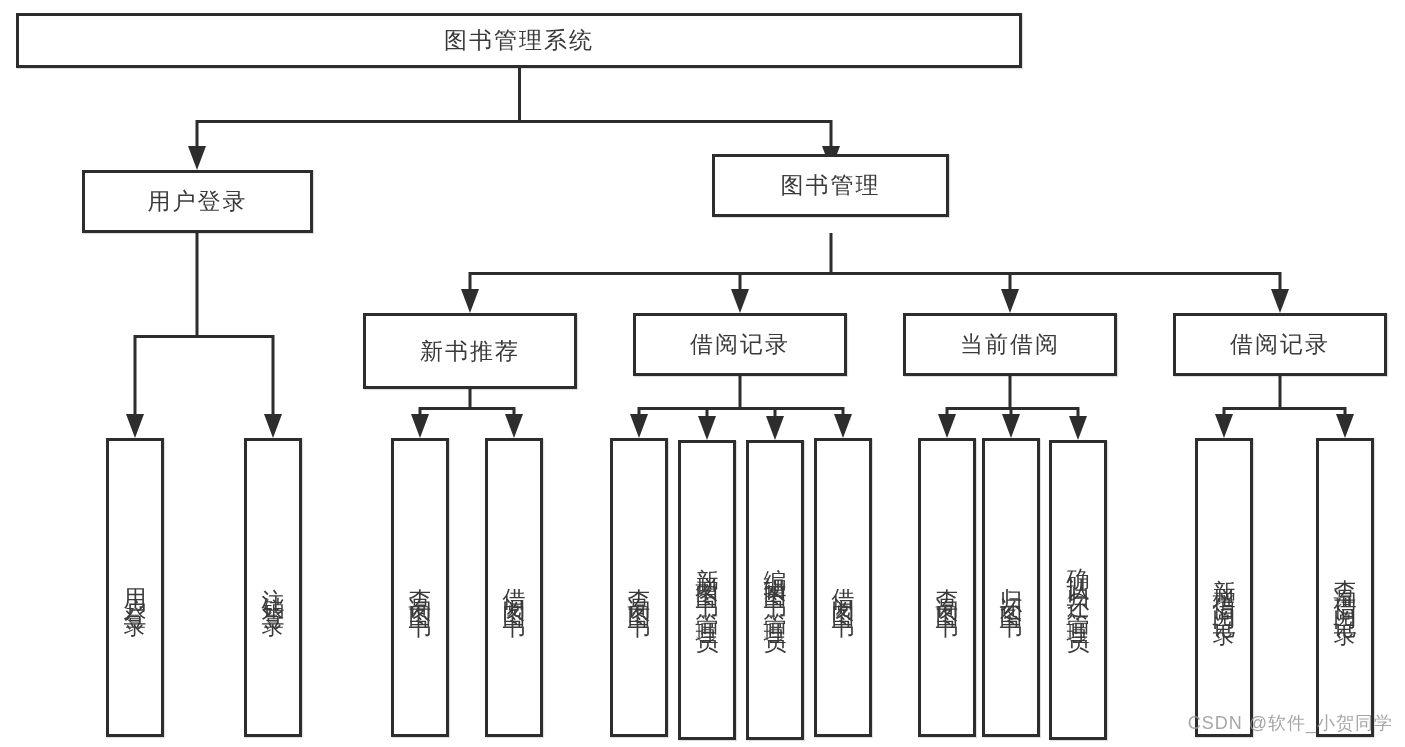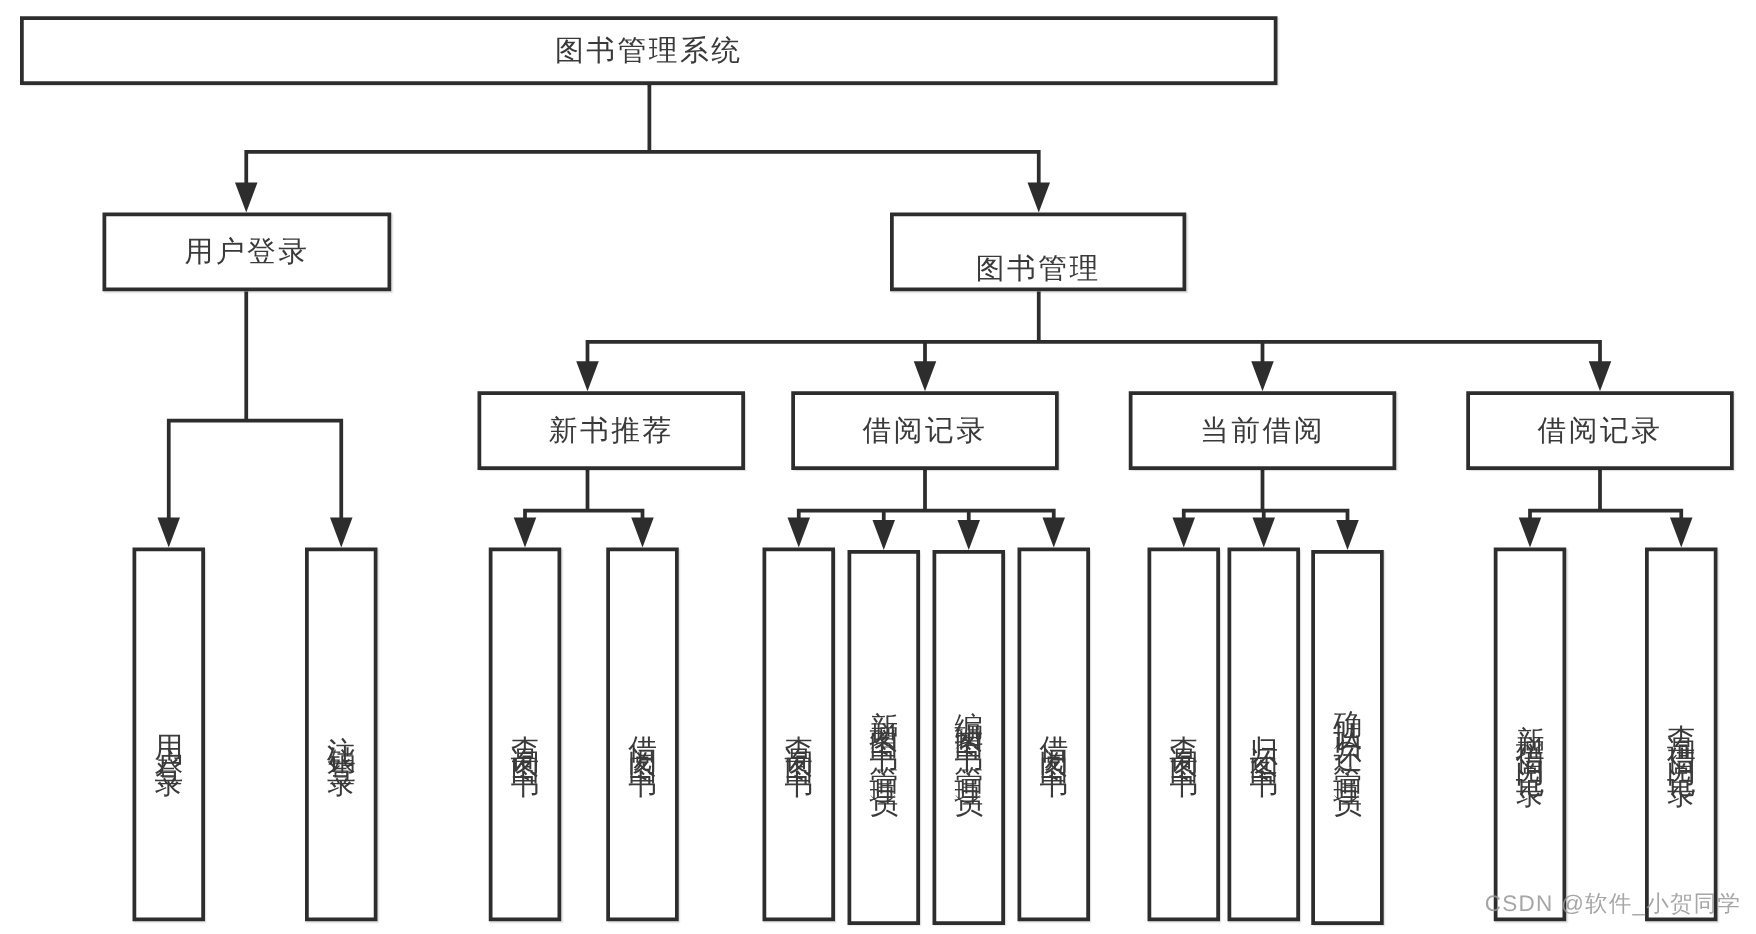--- a/index.html
+++ b/index.html
@@ -84,25 +84,25 @@
     <path fill="#2d2d2d" stroke="none" d="M1215 414 H1233 L1224 438 Z  M1336 414 H1354 L1345 438 Z"></path>
   </svg>
 
   <div class="box hbox" style="left:16px; top:13px; width:1006px; height:55px;">
     <span>图书管理系统</span>
   </div>
 
   <div class="box hbox" style="left:82px; top:170px; width:231px; height:63px;">
     <span>用户登录</span>
   </div>
-  <div class="box hbox" style="left:712px; top:170px; width:237px; height:63px;align-items:flex-end;">
+  <div class="box hbox" style="left:712px; top:154px; width:237px; height:63px;">
     <span>图书管理</span>
   </div>
 
-  <div class="box hbox" style="left:382px; top:313px; width:214px; height:63px;">
+  <div class="box hbox" style="left:363px; top:313px; width:214px; height:76px;">
     <span>新书推荐</span>
   </div>
   <div class="box hbox" style="left:633px; top:313px; width:214px; height:63px;">
     <span>借阅记录</span>
   </div>
   <div class="box hbox" style="left:903px; top:313px; width:214px; height:63px;">
     <span>当前借阅</span>
   </div>
   <div class="box hbox" style="left:1173px; top:313px; width:214px; height:63px;">
     <span>借阅记录</span>

